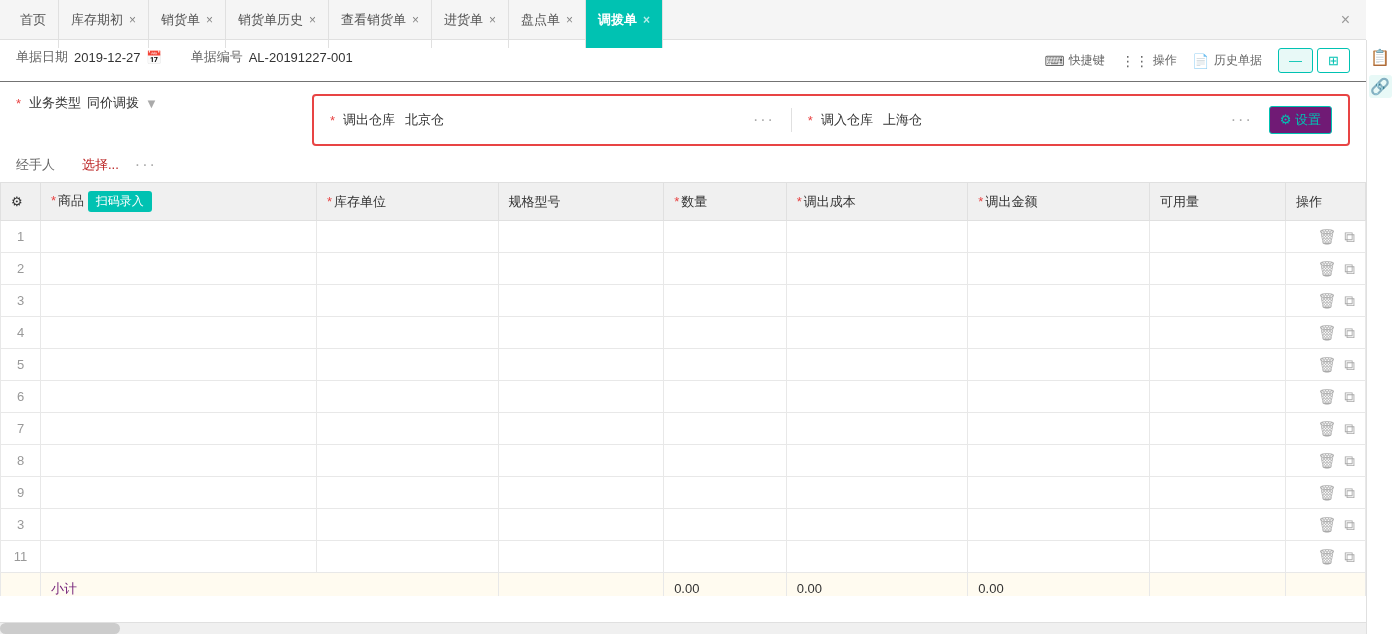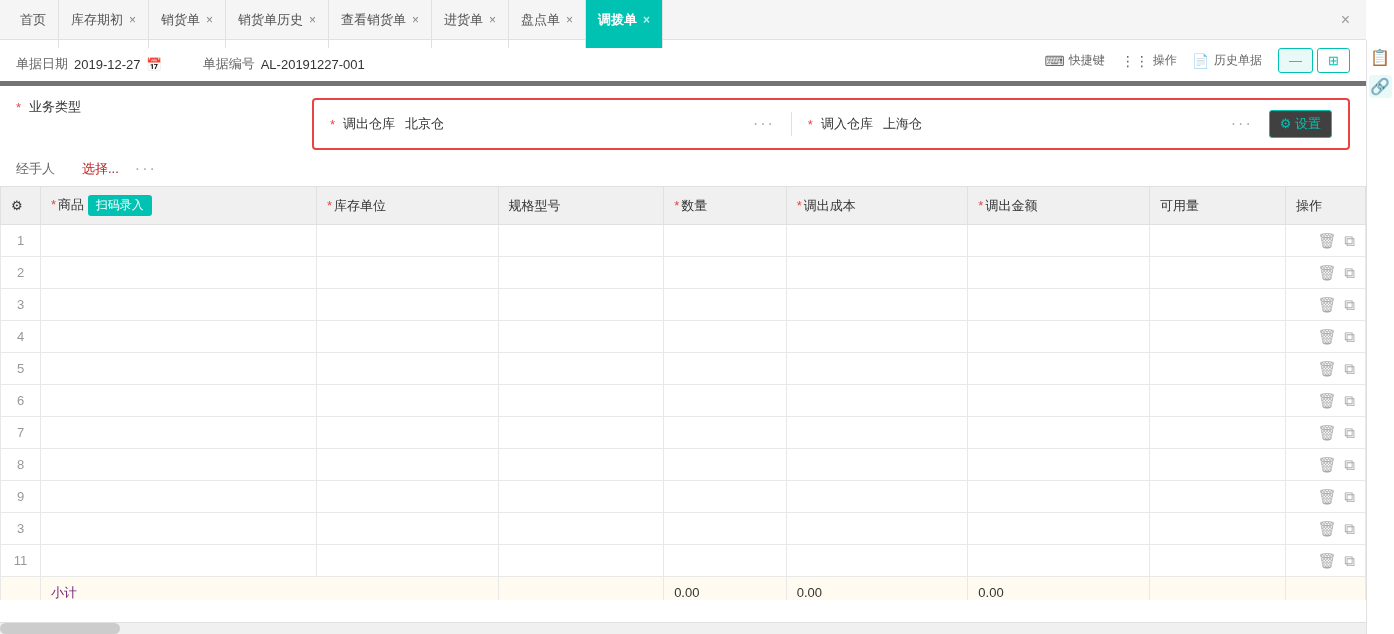--- a/index.html
+++ b/index.html
@@ -21,32 +21,32 @@
     .tab .close-btn {
       margin-left: 6px; font-size: 12px; cursor: pointer; opacity: 0.7;
     }
     .tab.active .close-btn { color: #fff; }
     .tab-close-all {
       margin-left: auto; cursor: pointer; font-size: 16px; color: #999; padding: 0 8px;
     }
 
     
     .toolbar {
-      display: flex; align-items: flex-end; padding: 8px 16px; border-bottom: 5px solid #737373;
-      gap: 40px; background: #fff;
+      display: flex; align-items: flex-start; padding: 8px 16px; border-bottom: 1px solid #737373;
+      gap: 28px; background: #fff;
     }
     .toolbar-group { display: flex; align-items: center; gap: 6px; }
     .toolbar-label { color: #666; }
     .toolbar-value { color: #333; font-weight: 500; }
     .toolbar-icon { color: #aaa; cursor: pointer; }
     .toolbar-right { margin-left: auto; display: flex; align-items: center; gap: 16px; }
     .toolbar-action { display: flex; align-items: center; gap: 4px; color: #666; cursor: pointer; font-size: 12px; }
     .toolbar-action .icon { font-size: 14px; }
     .btn-settings {
-      background: #404040; border: 1px solid #00c2b2; color: #00c2b2;
+      background: #701a75; border: 1px solid #00c2b2; color: #00c2b2;
       padding: 4px 10px; border-radius: 3px; cursor: pointer; font-size: 13px;
     }
     .form-right-box {
       flex: 1; border: 2px solid #e84444; border-radius: 4px; padding: 10px 16px;
       display: flex; align-items: center; gap: 0;
     }
     .form-field { display: flex; align-items: center; gap: 6px; flex: 1; }
     .required { color: #e84444; margin-right: 2px; }
     .field-dots { color: #aaa; cursor: pointer; font-size: 16px; letter-spacing: 2px; }
     .field-divider { width: 1px; background: #e0e0e0; height: 24px; margin: 0 16px; }
@@ -168,20 +168,24 @@
       </div>
     </div>
   </div>
 
   <div style="padding: 12px 16px 0;">
     <div style="display:flex; align-items:flex-start; gap:16px;">
 
       <div style="display:flex; align-items:center; gap:6px; min-width:280px;">
         <span class="required">*</span>
         <span>业务类型</span>
+        <div class="select-wrapper" style="flex:1;">
+          <span style="color:#333;">同价调拨</span>
+          <span class="select-arrow">▼</span>
+        </div>
       </div>
 
       <div class="form-right-box">
         <div class="form-field">
           <span class="required">*</span>
           <span>调出仓库</span>
           <span style="color:#333; margin-left:4px;">北京仓</span>
           <span style="flex:1;"></span>
           <span class="field-dots">···</span>
         </div>

